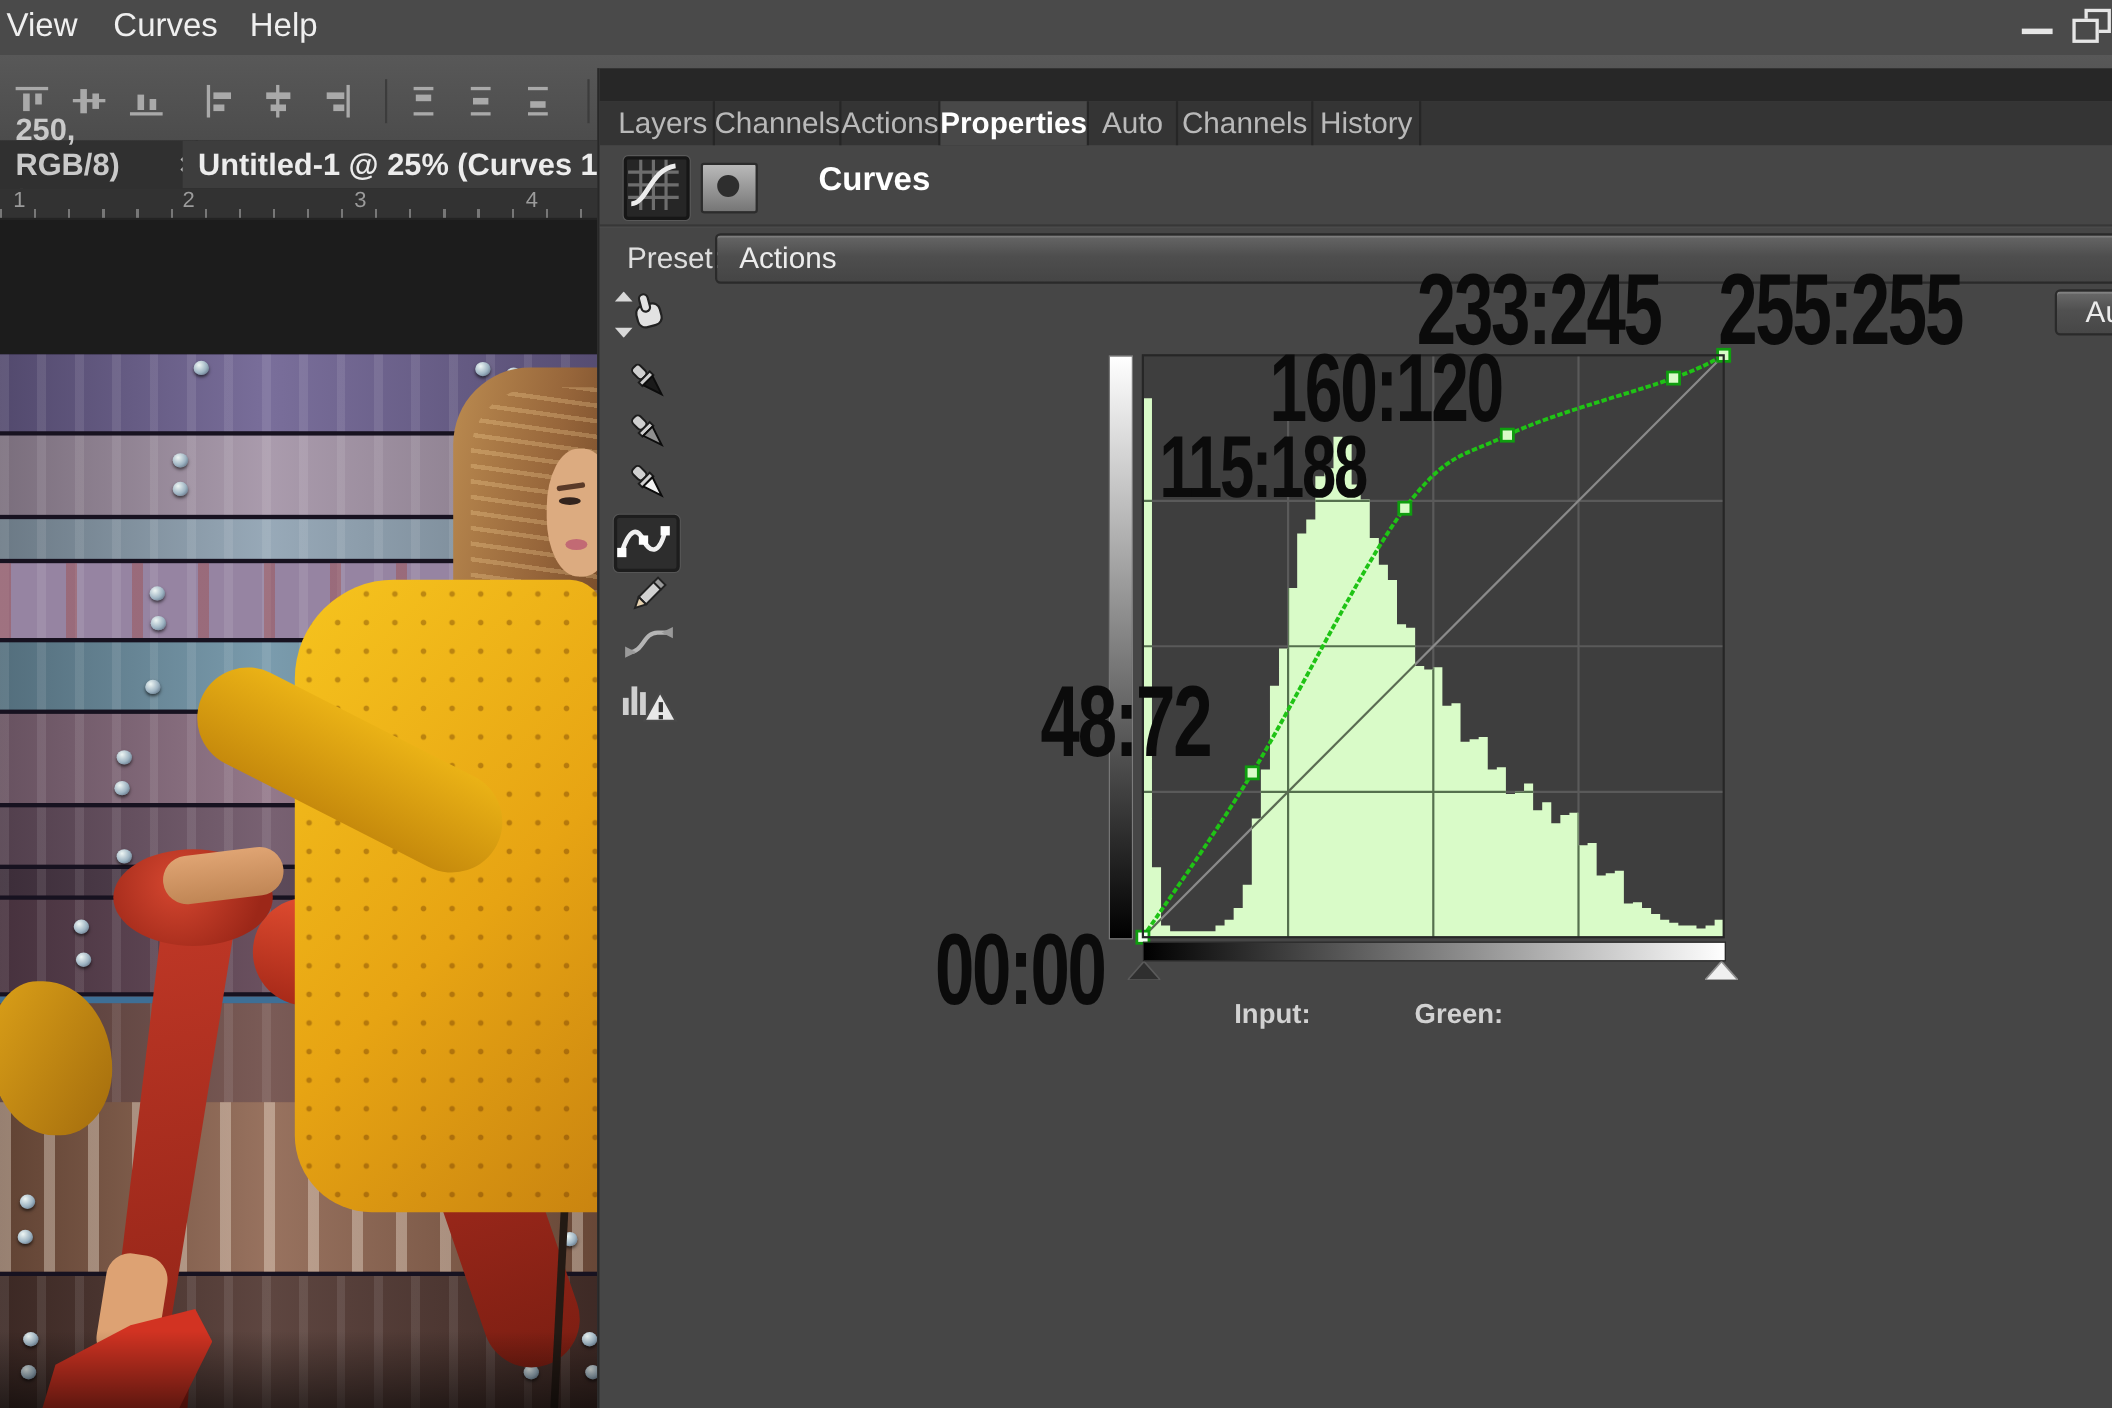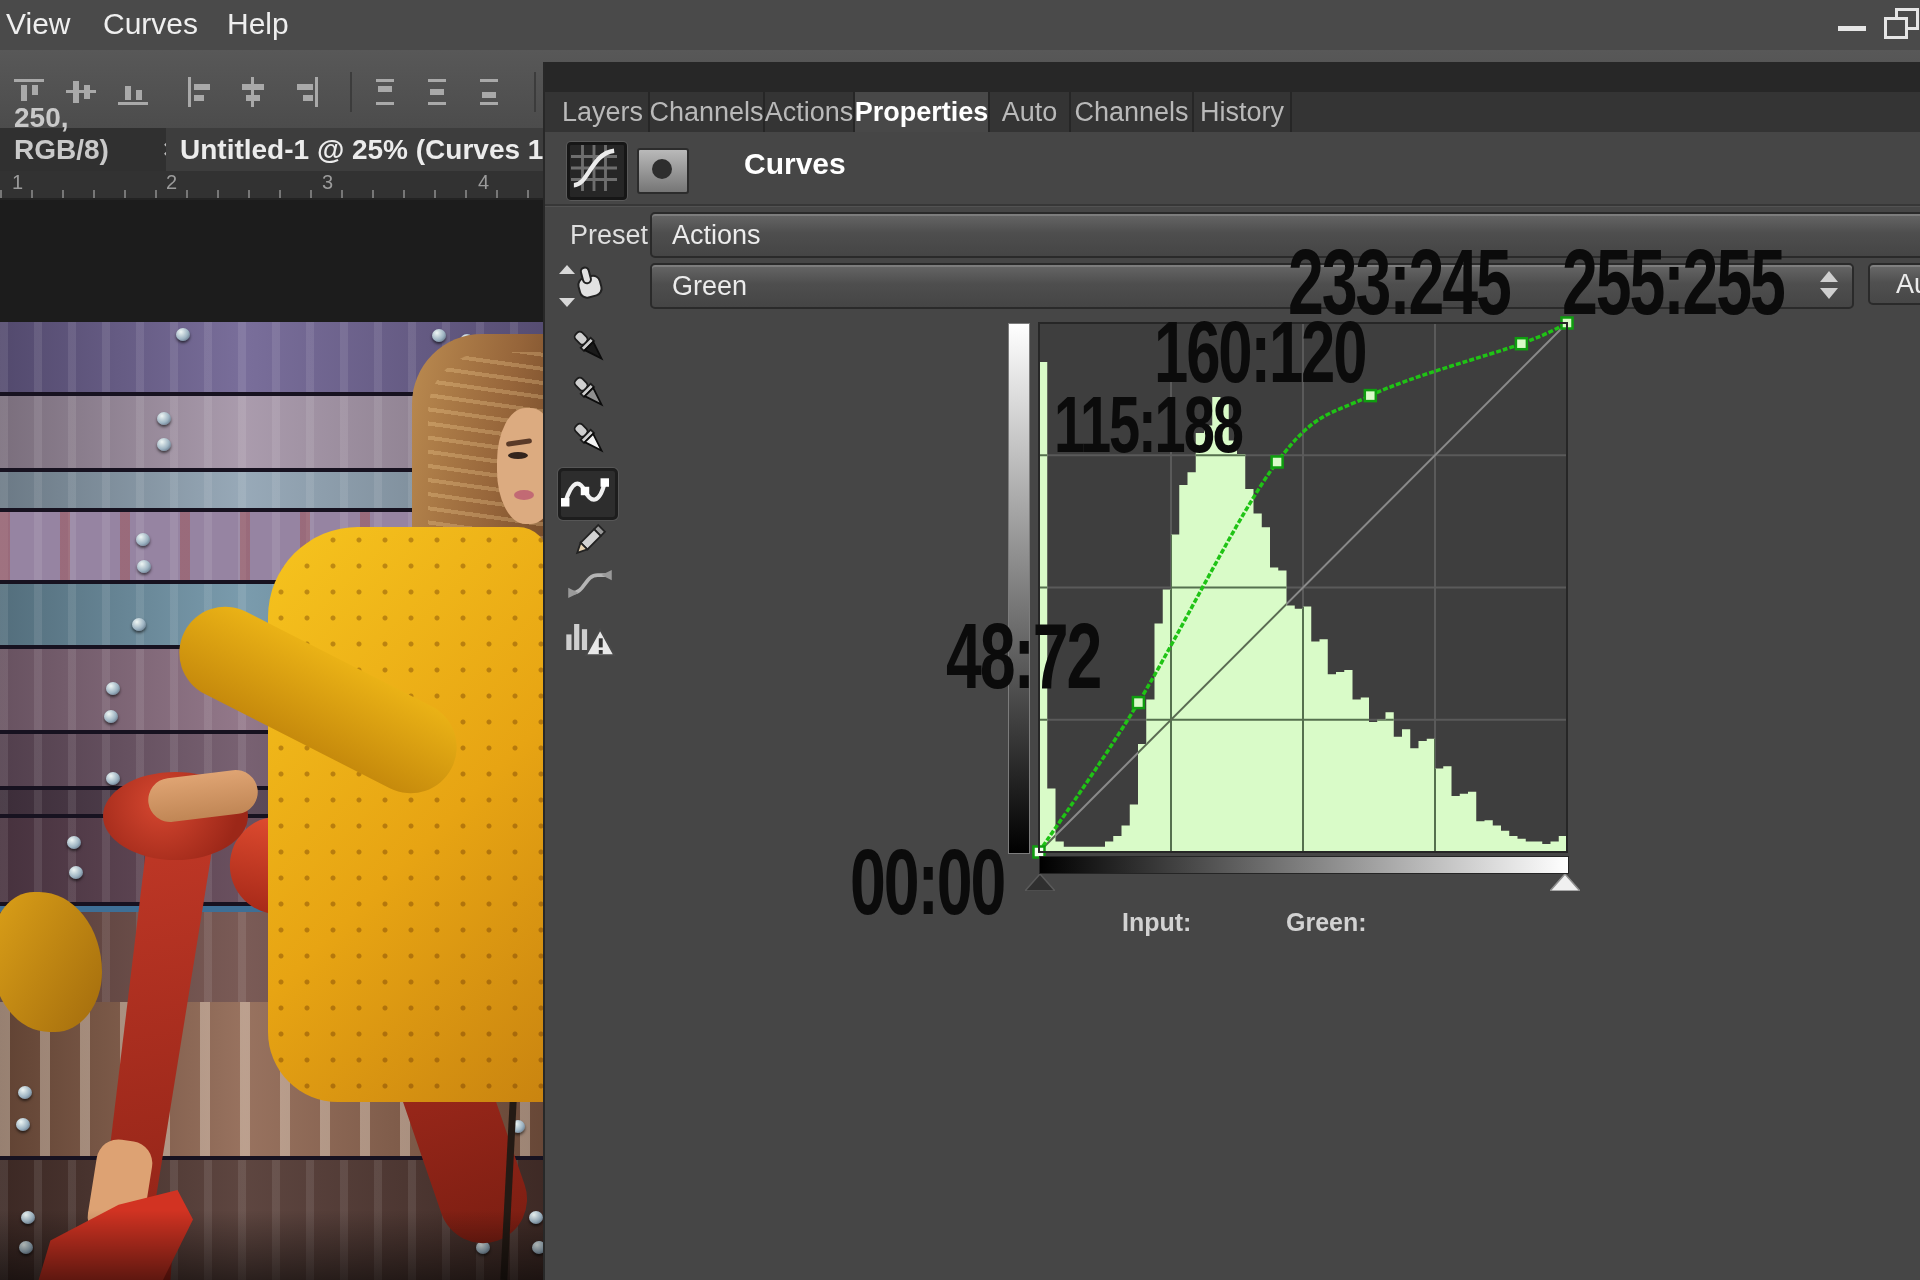--- a/index.html
+++ b/index.html
@@ -299,27 +299,20 @@
     <div class="toolbtn" style="left:14px;top:203px">
       <svg width="46" height="42" viewBox="0 0 46 42">
         <polygon points="8,0 16,9 0,9" fill="#d8d8d8"></polygon>
         <polygon points="8,42 16,33 0,33" fill="#d8d8d8"></polygon>
         <g transform="rotate(-15 30 22)">
           <rect x="20" y="12" width="22" height="20" rx="7" fill="#e2e2e2" stroke="#222" stroke-width="2"></rect>
           <rect x="26" y="2" width="8" height="16" rx="4" fill="#e2e2e2" stroke="#222" stroke-width="2"></rect>
         </g>
       </svg>
     </div>
-    <div class="dropdown" style="left:105px;top:201px;width:1200px">
-      <span class="val">Green</span>
-      <div class="spinner">
-          <div class="up"></div>
-          <div class="dn"></div>
-        </div>
-    </div>
     <div class="autobtn">
         <span>Auto</span>
       </div>
 
     <div class="toolbtn" style="left:22px;top:264px">
       <svg width="44" height="40" viewBox="0 0 34 34">
           <g transform="rotate(-45 17 17)">
         <rect x="13" y="2" width="8" height="11" rx="3" fill="#cfcfcf" stroke="#1c1c1c" stroke-width="1.5"></rect>
         <rect x="11" y="13" width="12" height="4" fill="#cfcfcf" stroke="#1c1c1c" stroke-width="1.5"></rect>
         <polygon points="12,17 22,17 17,32" fill="#1a1a1a" stroke="#0c0c0c" stroke-width="1.5"></polygon>

